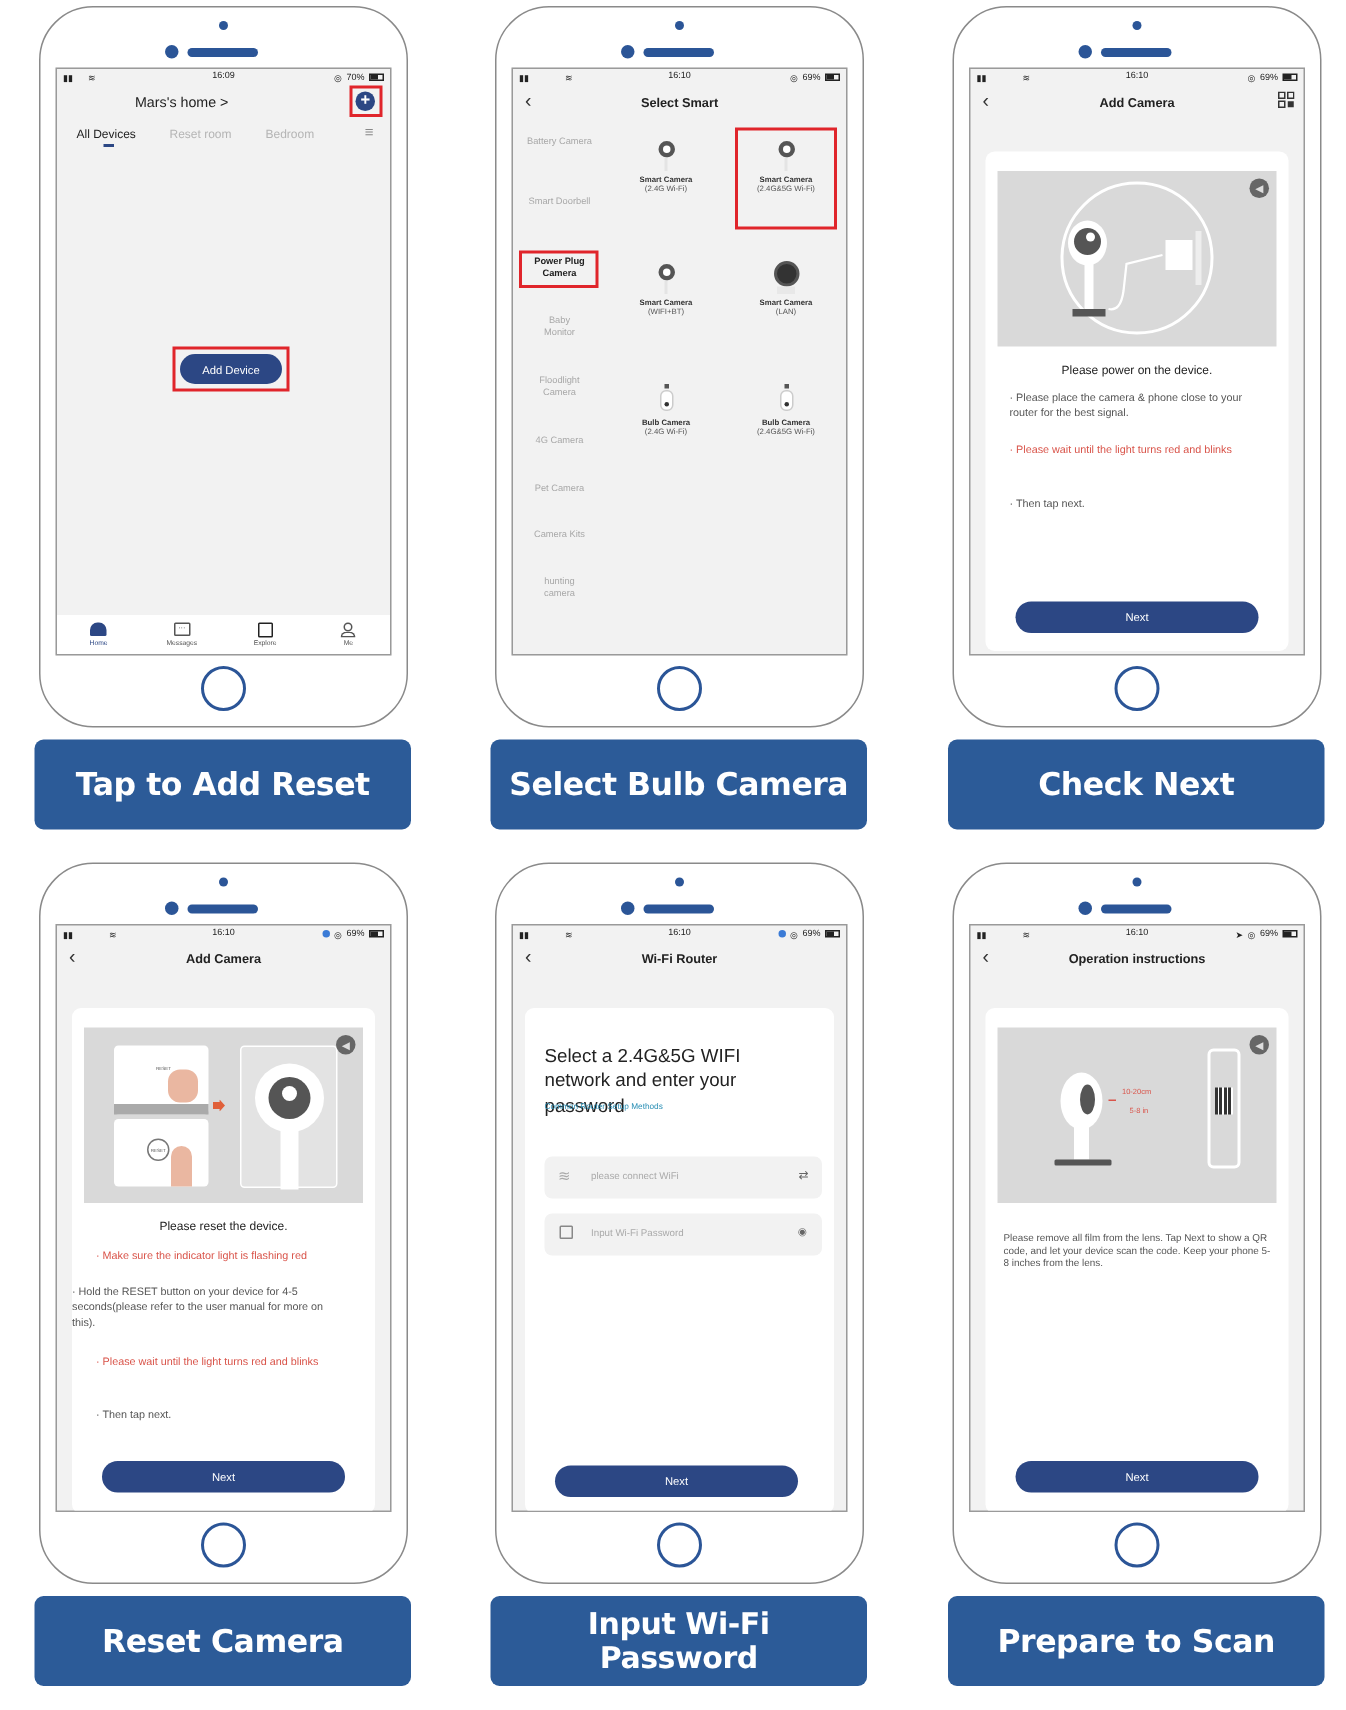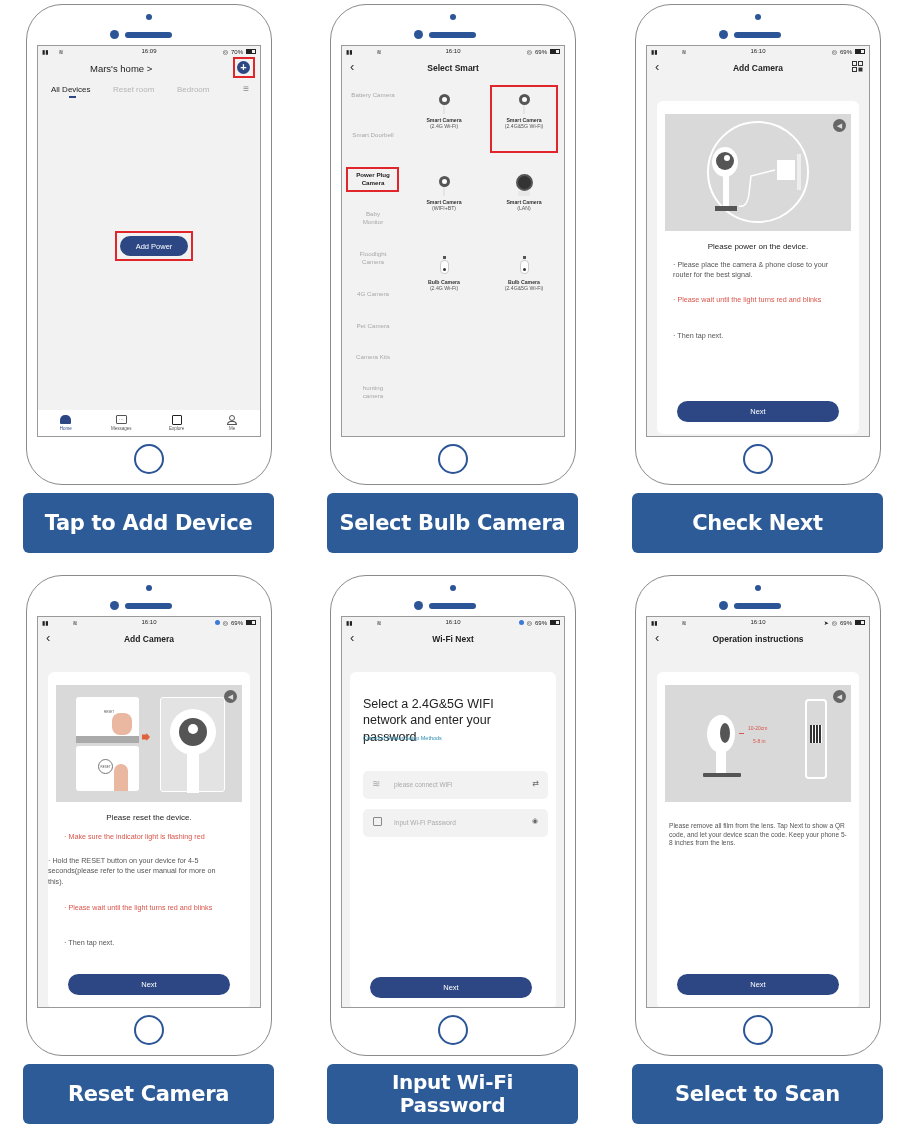--- a/index.html
+++ b/index.html
@@ -84,21 +84,21 @@
       </div>
       <div style="position:relative; height:20px; font-size:8px;text-decoration:underline;">
         <span style="position:absolute; left:13px; top:6px; color:#222;">All Devices</span>
         <span style="position:absolute; left:31px; top:17px; width:7px; height:2px; background:#2c4784;"></span>
         <span style="position:absolute; left:75px; top:6px; color:#b5b5b5;">Reset room</span>
         <span style="position:absolute; left:139px; top:6px; color:#b5b5b5;">Bedroom</span>
         <span style="position:absolute; right:11px; top:4px; color:#888; font-size:10px;">≡</span>
       </div>
       <div style="position:absolute; left:77px; top:185px; width:71px; height:27px;">
         <div class="redbox" style="left:0; top:0; width:78px; height:30px;"></div>
-        <div style="position:absolute; left:5px; top:5px; width:68px; height:20px; border-radius:10px; background:#2c4784; color:#fff; font-size:7.5px; display:flex; align-items:center; justify-content:center;">Add Power</div>
+        <div style="position:absolute; left:5px; top:5px; width:68px; height:20px; border-radius:10px; background:#2c4784; color:#fff; font-size:7.5px; display:flex; align-items:center; justify-content:center;">Add Device</div>
       </div>
       <div style="position:absolute; left:0; bottom:0; width:100%; height:26px; background:#fff; display:flex; justify-content:space-around; align-items:center;">
         <div style="text-align:center; width:40px;">
           <div style="margin:0 auto; width:11px; height:9px; background:#2c4784; border-radius:5px 5px 1px 1px;"></div>
           <div style="font-size:4.5px; color:#2c4784; margin-top:2px;">Home</div>
         </div>
         <div style="text-align:center; width:40px;">
           <div style="margin:0 auto; width:11px; height:9px; border:1px solid #555; border-radius:1px; font-size:5px; line-height:6px;">···</div>
           <div style="font-size:4.5px; color:#555; margin-top:2px;">Messages</div>
         </div>
@@ -110,21 +110,21 @@
           <div style="margin:0 auto; width:8px; height:10px; position:relative;">
             <div style="width:6px; height:6px; border:1px solid #555; border-radius:50%; margin:0 auto;"></div>
             <div style="width:10px; height:4px; border:1px solid #555; border-radius:4px 4px 0 0; margin-left:-1px;"></div>
           </div>
           <div style="font-size:4.5px; color:#555; margin-top:1px;">Me</div>
         </div>
       </div>
     </div>
     <div class="home-btn"></div>
   </div>
-  <div class="label">Tap to Add Device</div>
+  <div class="label">Tap to Add Reset</div>
 </div>
 
 <div class="cell" style="left:330px; top:4px;">
   <div class="phone">
     <div class="cam-dot"></div>
     <div class="sensor"></div>
     <div class="speaker"></div>
     <div class="screen">
       <div class="status" style="position:relative;">
         <span class="left">
@@ -330,21 +330,21 @@
         <span class="mid">16:10</span>
         <span class="right">
             <span class="loc"></span>
             <span>◎</span>
             <span>69%</span>
             <span class="batt"></span>
           </span>
       </div>
       <div class="navbar">
         <span class="back">‹</span>
-        <span>Wi-Fi Next</span>
+        <span>Wi-Fi Router</span>
       </div>
       <div class="card" style="left:8px; width:206px; height:337px;">
         <div style="position:absolute; left:13px; top:24px; width:160px; font-size:12.5px; line-height:1.3; color:#222;">Select a 2.4G&amp;5G WIFI network and enter your password</div>
         <div style="position:absolute; left:13px; top:63px; font-size:5.5px; color:#2a8fb5;">Common Router Setup Methods</div>
         <div style="position:absolute; left:13px; top:99px; width:185px; height:28px; background:#f2f2f2; border-radius:5px;">
           <span style="position:absolute; left:9px; top:7px; font-size:10px; color:#aaa;">≋</span>
           <span style="position:absolute; left:31px; top:10px; font-size:6.5px; color:#aaa;">please connect WiFi</span>
           <span style="position:absolute; right:9px; top:8px; font-size:8px; color:#666;">⇄</span>
         </div>
         <div style="position:absolute; left:13px; top:137px; width:185px; height:28px; background:#f2f2f2; border-radius:5px;">
@@ -398,14 +398,14 @@
             <div style="position:absolute; left:3px; top:24px; width:12px; height:18px; background:repeating-linear-gradient(90deg,#333 0 2px,#fff 2px 3px);"></div>
           </div>
           <div class="sound">◀</div>
         </div>
         <div class="txt" style="position:absolute; left:12px; top:150px; width:180px; font-size:6.6px; line-height:1.3;">Please remove all film from the lens. Tap Next to show a QR code, and let your device scan the code. Keep your phone 5-8 inches from the lens.</div>
         <div class="next-btn" style="top:302px;">Next</div>
       </div>
     </div>
     <div class="home-btn"></div>
   </div>
-  <div class="label">Select to Scan</div>
+  <div class="label">Prepare to Scan</div>
 </div>
 
 </body></html>

